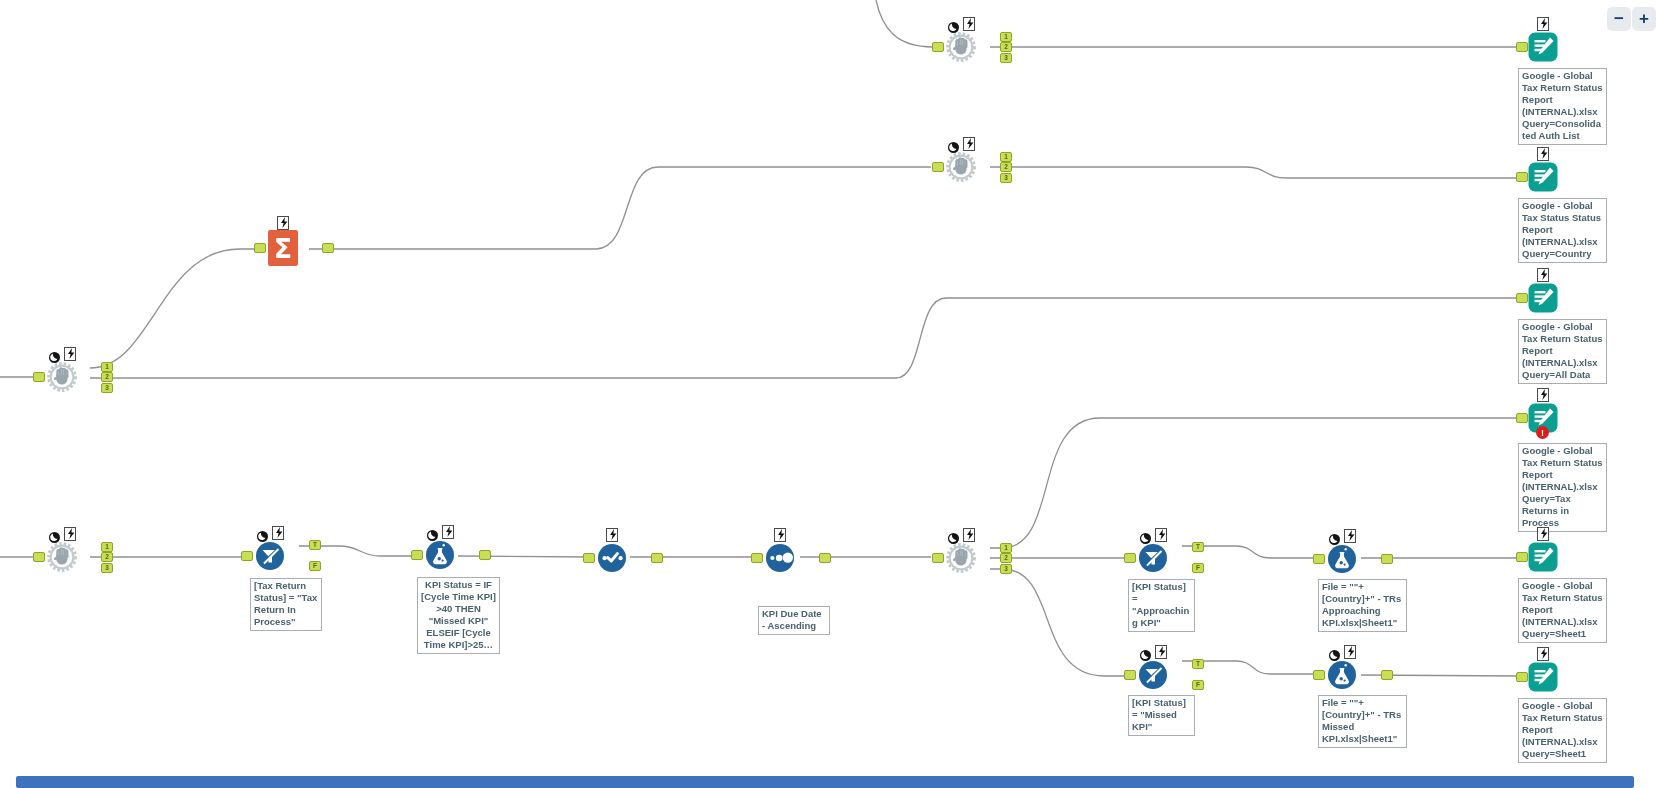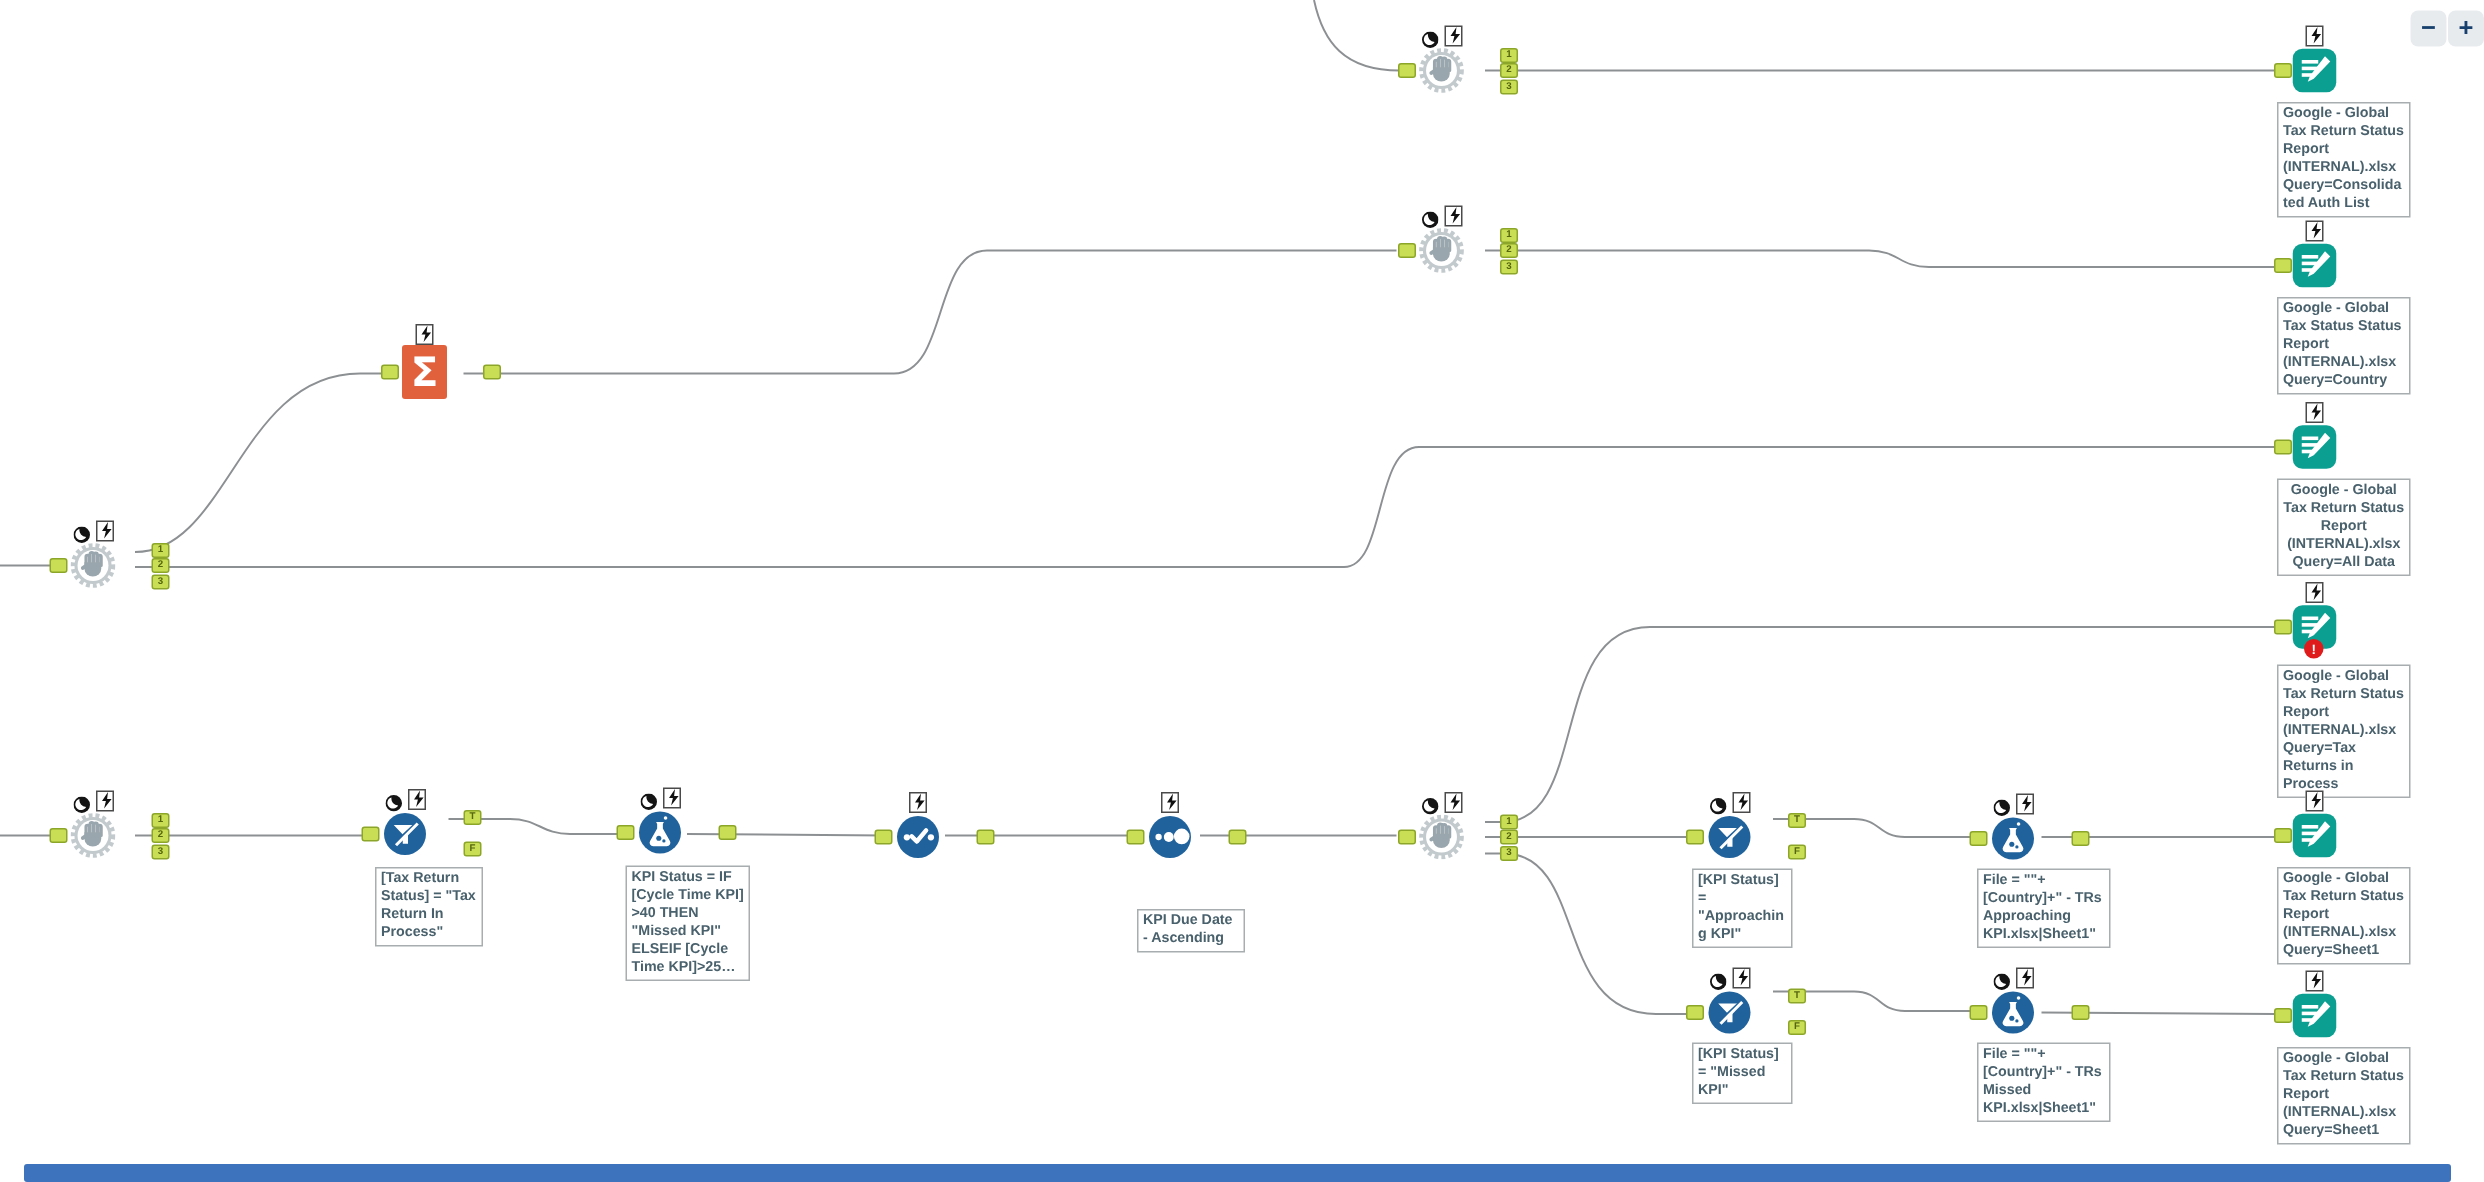--- a/index.html
+++ b/index.html
@@ -261,21 +261,21 @@
     <span class="badge-bolt bb-right">
         <svg width="9" height="12">
           <use href="#g-bolt"></use>
         </svg>
       </span>
     <span class="icon"><svg width="30" height="30">
           <use href="#g-formula"></use>
         </svg></span>
     <span class="anchor a-in"></span>
     <span class="anchor a-out"></span>
-    <div class="lbl" style="left:-8px;top:37px;width:83px;">KPI Status = IF [Cycle Time KPI] &gt;40 THEN "Missed KPI" ELSEIF [Cycle Time KPI]&gt;25…</div>
+    <div class="lbl" style="left:-8px;top:37px;width:83px;text-align:center;">KPI Status = IF [Cycle Time KPI] &gt;40 THEN "Missed KPI" ELSEIF [Cycle Time KPI]&gt;25…</div>
   </div>
 
   <div class="node" style="left:597px;top:543px;">
     <span class="badge-bolt bb-center">
         <svg width="9" height="12">
           <use href="#g-bolt"></use>
         </svg>
       </span>
     <span class="icon"><svg width="30" height="30">
           <use href="#g-select"></use>
@@ -397,21 +397,21 @@
   <div class="node" style="left:1528px;top:283px;">
     <span class="badge-bolt bb-center">
         <svg width="9" height="12">
           <use href="#g-bolt"></use>
         </svg>
       </span>
     <span class="icon"><svg width="30" height="30">
           <use href="#g-output"></use>
         </svg></span>
     <span class="anchor a-in" style="left:-12px;"></span>
-    <div class="lbl" style="left:-10px;top:36px;width:89px;text-align:center;">Google - Global Tax Return Status Report (INTERNAL).xlsx Query=All Data</div>
+    <div class="lbl" style="left:-10px;top:36px;width:89px;">Google - Global Tax Return Status Report (INTERNAL).xlsx Query=All Data</div>
   </div>
 
   <div class="node" style="left:1528px;top:403px;">
     <span class="badge-bolt bb-center">
         <svg width="9" height="12">
           <use href="#g-bolt"></use>
         </svg>
       </span>
     <span class="icon"><svg width="30" height="30">
           <use href="#g-output"></use>

